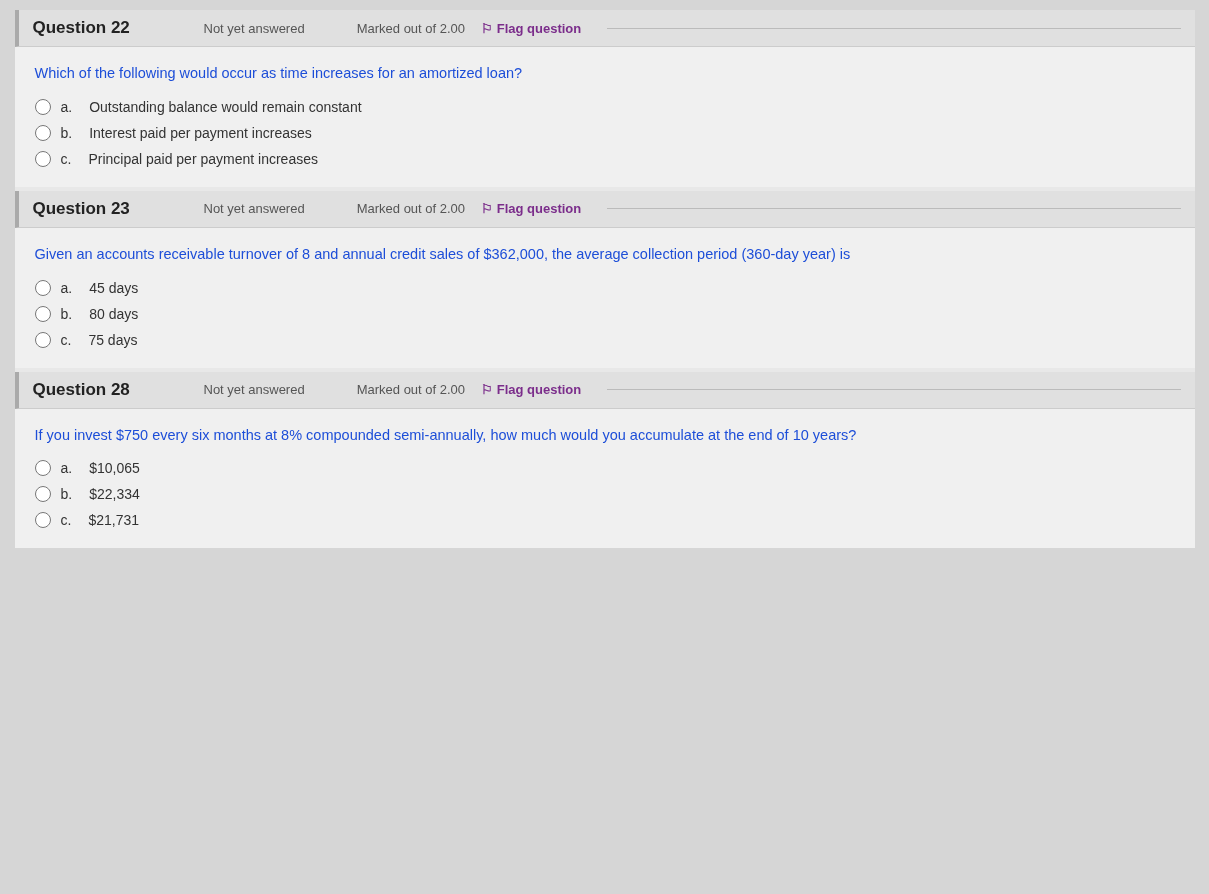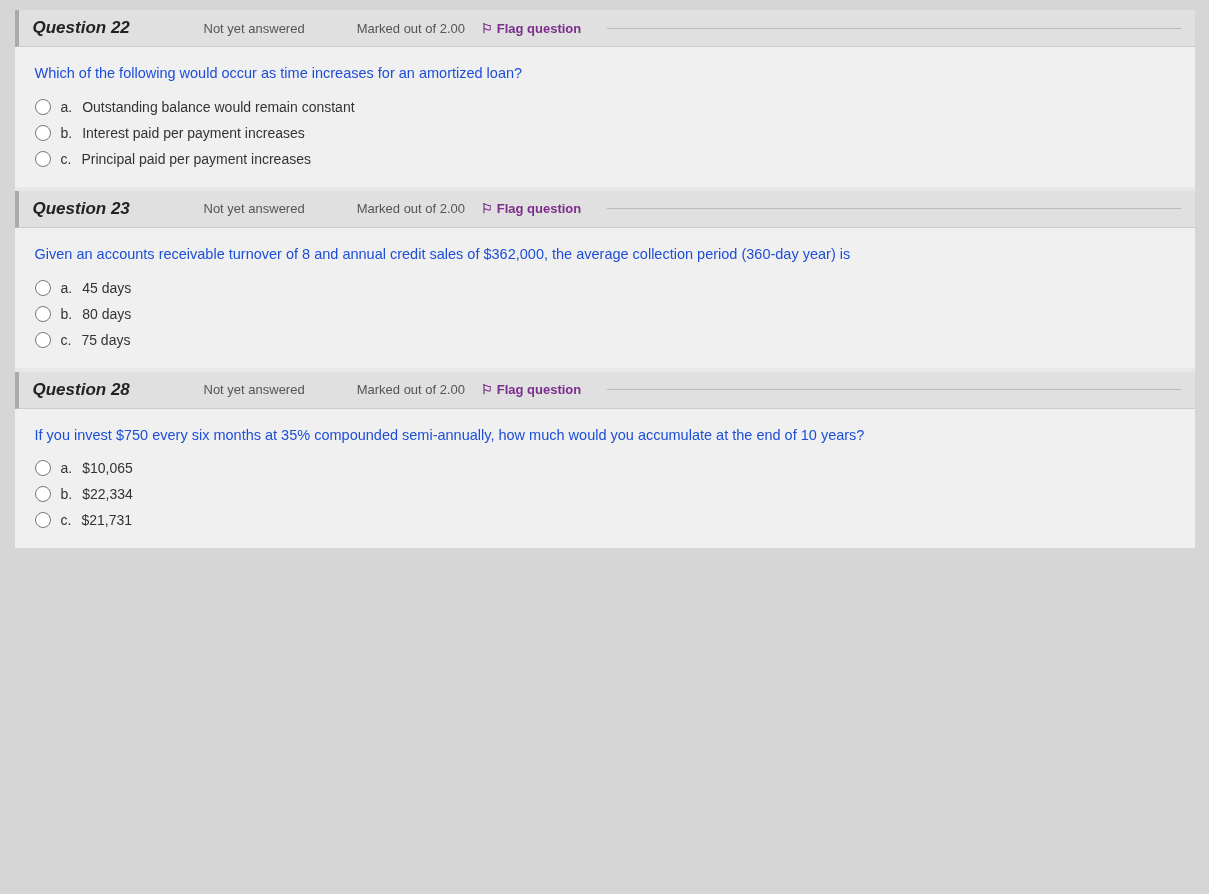--- a/index.html
+++ b/index.html
@@ -26,21 +26,20 @@
       display: flex;
       align-items: center;
       gap: 18px;
       border-bottom: 1px solid #ccc;
     }
     .question-title {
       font-weight: bold;
       font-size: 17px;
       color: #222;
       min-width: 120px;
-      font-style: italic;
     }
     .question-meta {
       display: flex;
       align-items: center;
       gap: 16px;
       font-size: 13px;
       color: #555;
     }
     .not-yet-answered {
       color: #555;
@@ -86,20 +85,21 @@
       color: #333;
     }
     .option-item input[type="radio"] {
       width: 16px;
       height: 16px;
       cursor: pointer;
       flex-shrink: 0;
     }
     .option-label {
       font-weight: normal;
+      margin-left: 7px;
     }
     .option-letter {
       font-size: 14px;
       color: #333;
     }
     .header-divider {
       flex: 1;
       border: none;
       border-top: 1px solid #bbb;
       margin-left: 8px;
@@ -187,21 +187,21 @@
         <span class="not-yet-answered">Not yet answered</span>
         <span class="marked-out">Marked out of 2.00</span>
         <span class="flag-question">
           <span class="flag-icon">⚐</span>
           <span>Flag question</span>
         </span>
       </div>
       <hr class="header-divider">
     </div>
     <div class="question-body">
-      <p class="question-text">If you invest $750 every six months at 35% compounded semi-annually, how much would you accumulate at the end of 10 years?</p>
+      <p class="question-text">If you invest $750 every six months at 8% compounded semi-annually, how much would you accumulate at the end of 10 years?</p>
       <ul class="options-list">
         <li class="option-item">
           <input type="radio" name="q24" style="">
           <span class="option-letter">a.</span>
           <span class="option-label">$10,065</span>
         </li>
         <li class="option-item">
           <input type="radio" name="q24" style="">
           <span class="option-letter">b.</span>
           <span class="option-label">$22,334</span>

